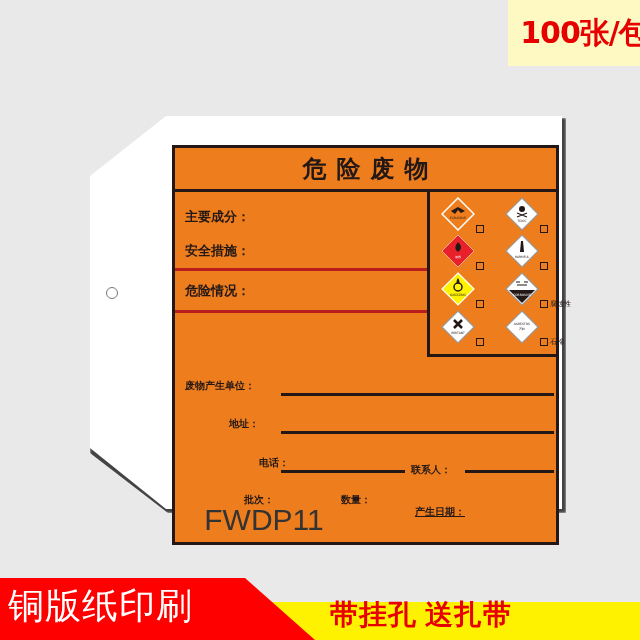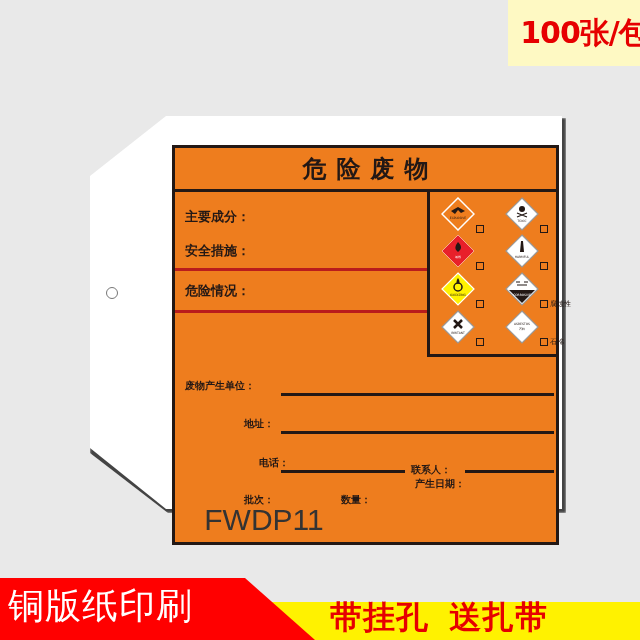--- a/index.html
+++ b/index.html
@@ -88,22 +88,22 @@
   }
   .band-red {
     position: absolute; left: 0; top: 578px; width: 320px; height: 62px; background: #ff0000;
     clip-path: polygon(0 0, 245px 0, 315px 62px, 0 62px);
   }
   .red-text {
     position: absolute; left: 8px; top: 582px; font-size: 36px; color: #fff;
     font-family: "DejaVu Sans", sans-serif; letter-spacing: 1px;
   }
   .yellow-text {
-    position: absolute; left: 330px; top: 596px; font-size: 32px; font-weight: bold; color: #e60000;
-    font-family: Liberation Mono, monospace; letter-spacing: 1px;
+    position: absolute; left: 330px; top: 596px; font-size: 28px; font-weight: bold; color: #e60000;
+    font-family: Liberation Serif, serif; letter-spacing: 1px;
   }
 </style>
 </head>
 <body>
 
 <div class="badge-top">
   <span>100张/包</span>
 </div>
 
 <div class="tag-shadow"></div>
@@ -198,31 +198,31 @@
         </svg>
     </div>
     <div class="cb" style="left:110px;top:146px;"></div>
     <span class="cb-label" style="left:120px;top:145px;">石棉</span>
   </div>
 
   <div class="bottom">
     <span class="bt" style="left:10px;top:22px;">废物产生单位：</span>
     <div class="line" style="left:106px;top:36px;width:273px;"></div>
 
-    <span class="bt" style="left:69px;top:60px;">地址：</span>
+    <span class="bt" style="left:54px;top:60px;">地址：</span>
     <div class="line" style="left:106px;top:74px;width:273px;"></div>
 
     <span class="bt" style="left:84px;top:99px;">电话：</span>
     <div class="line" style="left:106px;top:113px;width:124px;"></div>
     <span class="bt" style="left:236px;top:106px;font-family:Liberation Serif, serif;">联系人：</span>
     <div class="line" style="left:290px;top:113px;width:89px;"></div>
 
     <span class="bt" style="left:69px;top:136px;">批次：</span>
     <span class="bt" style="left:166px;top:136px;">数量：</span>
-    <span class="bt" style="left:240px;top:120px;">产生日期：</span>
+    <span class="bt" style="left:240px;top:148px;text-decoration:underline;">产生日期：</span>
   </div>
 </div>
 
 <div class="model">FWDP11</div>
 
 <div class="band-yellow"></div>
 <div class="band-red"></div>
 <span class="red-text">铜版纸印刷</span>
 <span class="yellow-text">带挂孔 送扎带</span>
 

